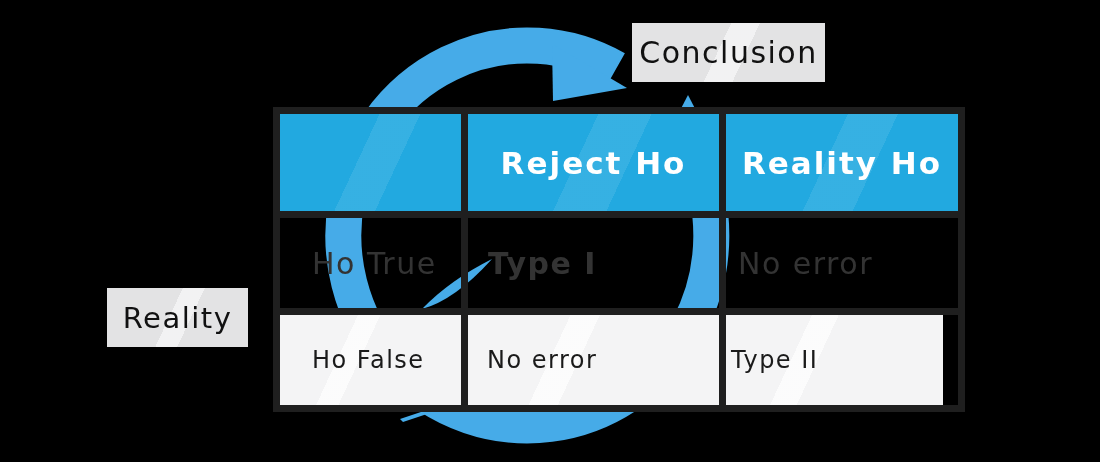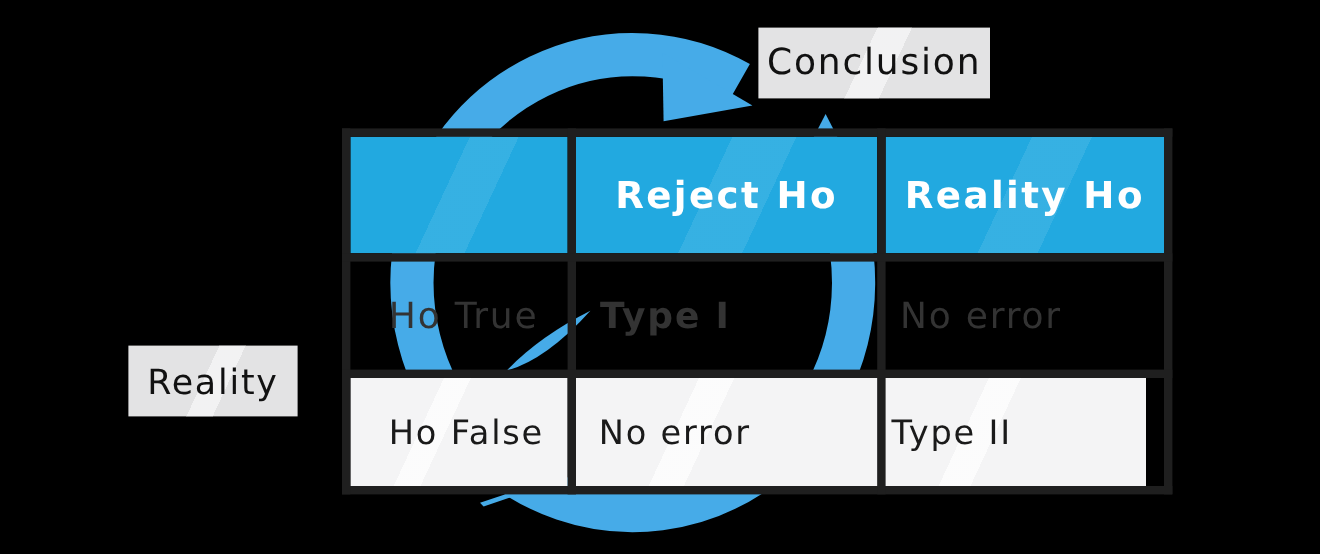--- a/index.html
+++ b/index.html
@@ -16,21 +16,21 @@
   .tag{
     position:absolute;z-index:3;
     background:linear-gradient(115deg, rgba(255,255,255,0) 45%, rgba(255,255,255,.55) 45%, rgba(255,255,255,.55) 58%, rgba(255,255,255,0) 58%), var(--label-bg,#e3e3e4);
     color:var(--label-text,#111);
     display:flex;align-items:center;justify-content:center;
     font-size:30px;letter-spacing:1.5px;
   }
   .tag.conclusion{left:609px;top:23px;width:193px;height:59px;margin-left:23px;}
   .tag.reality{left:107px;top:288px;width:141px;height:59px;font-size:29px;}
   
-  .tbl{position:absolute;left:273px;top:107px;width:692px;height:305px;z-index:1;margin-left:12px;}
+  .tbl{position:absolute;left:273px;top:107px;width:692px;height:305px;z-index:1;}
   .bd{position:absolute;background:var(--table-border,#1f1f1f);}
   .bd.top{left:0;top:0;width:692px;height:7px;}
   .bd.bottom{left:0;top:298px;width:692px;height:7px;}
   .bd.left{left:0;top:0;width:7px;height:305px;}
   .bd.right{left:685px;top:0;width:7px;height:305px;}
   .bd.v1{left:188px;top:0;width:7px;height:305px;}
   .bd.v2{left:446px;top:0;width:7px;height:305px;}
   .bd.h1{left:0;top:104px;width:692px;height:7px;}
   .bd.h2{left:0;top:201px;width:692px;height:7px;}
   .cell{position:absolute;display:flex;align-items:center;box-sizing:border-box;}
@@ -38,21 +38,21 @@
     background:linear-gradient(115deg, rgba(255,255,255,0) 44%, rgba(255,255,255,.09) 44%, rgba(255,255,255,.09) 62%, rgba(255,255,255,0) 62%), var(--header-blue,#22a9e0);
     color:var(--header-text,#fff);font-weight:bold;justify-content:center;
     font-size:31px;letter-spacing:2px;
   }
   .hc0{left:7px;top:7px;width:181px;height:97px;}
   .hc1{left:195px;top:7px;width:251px;height:97px;}
   .hc2{left:453px;top:7px;width:232px;height:97px;}
   .faded{color:var(--faded-row-text,#333);font-size:30px;letter-spacing:1.5px;background:transparent;}
   .solid{
     background:linear-gradient(115deg, rgba(255,255,255,0) 35%, rgba(255,255,255,.7) 35%, rgba(255,255,255,.7) 45%, rgba(255,255,255,0) 45%), var(--row-solid-bg,#f4f4f5);
-    color:var(--solid-row-text,#1a1a1a);font-size:28px;letter-spacing:1.5px;
+    color:var(--solid-row-text,#1a1a1a);font-size:24px;letter-spacing:1.5px;
   }
   .r1{top:111px;height:90px;}
   .r2{top:208px;height:90px;}
   .c0{left:7px;width:181px;}
   .c1{left:195px;width:251px;}
   .c2{left:453px;width:232px;}
   .c2s{left:446px;width:224px;text-align:right;}
   .pl22{padding-left:32px;} .pl20{padding-left:20px;font-weight:bold;} .pl19{padding-left:19px;} .pl12{padding-left:12px;}
 </style>
 </head>

